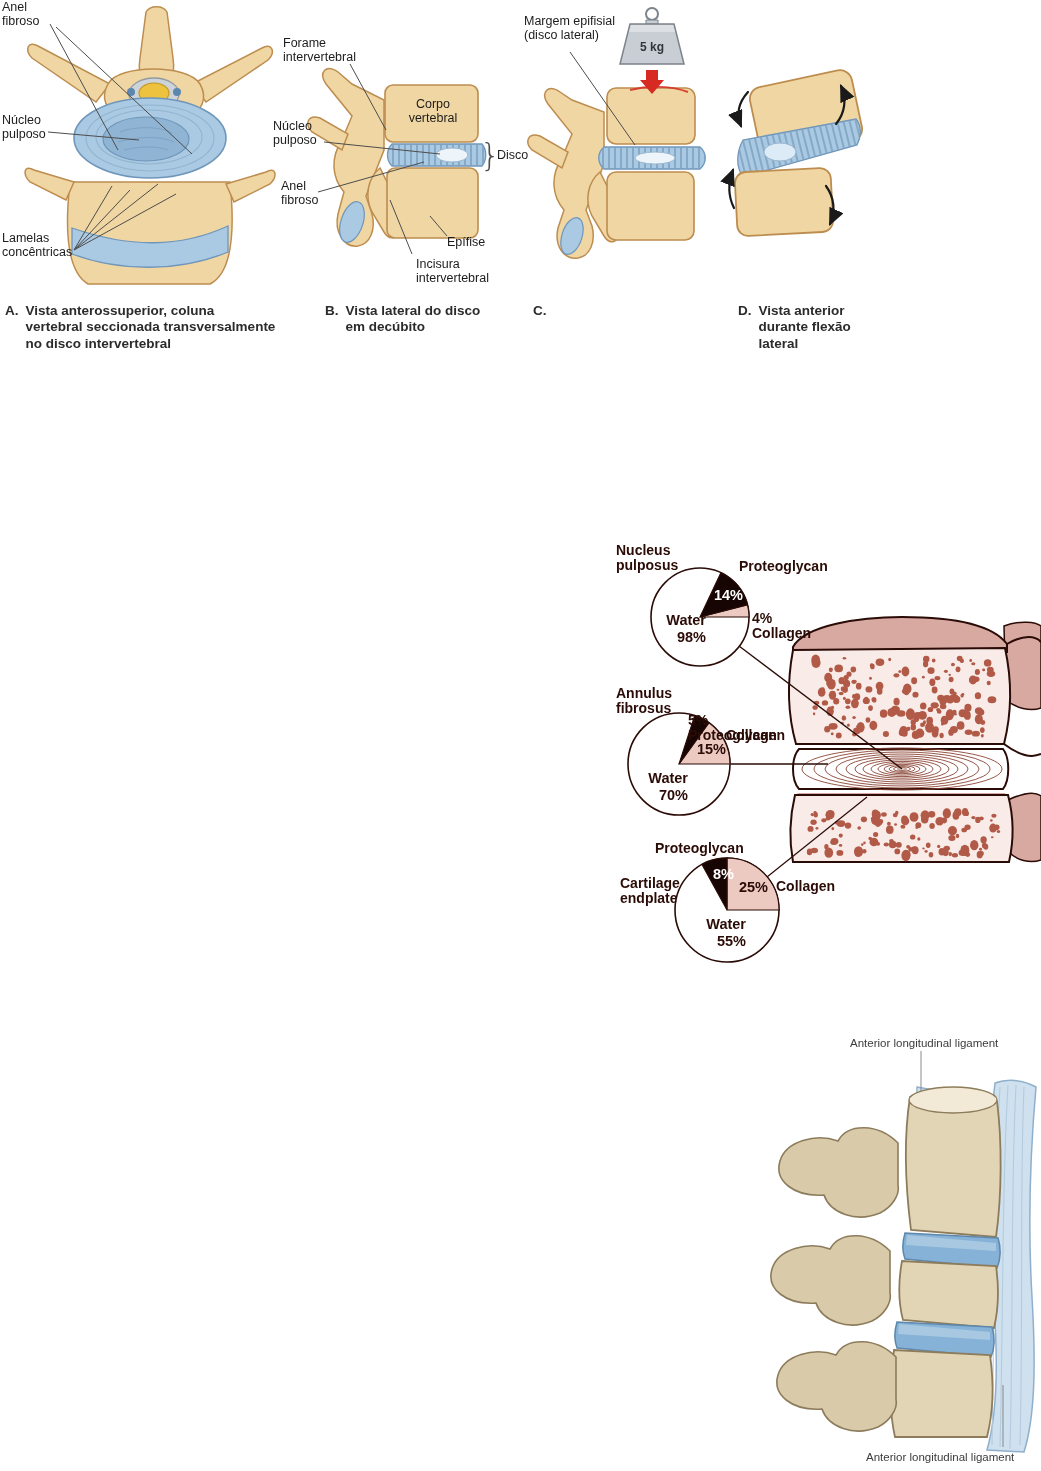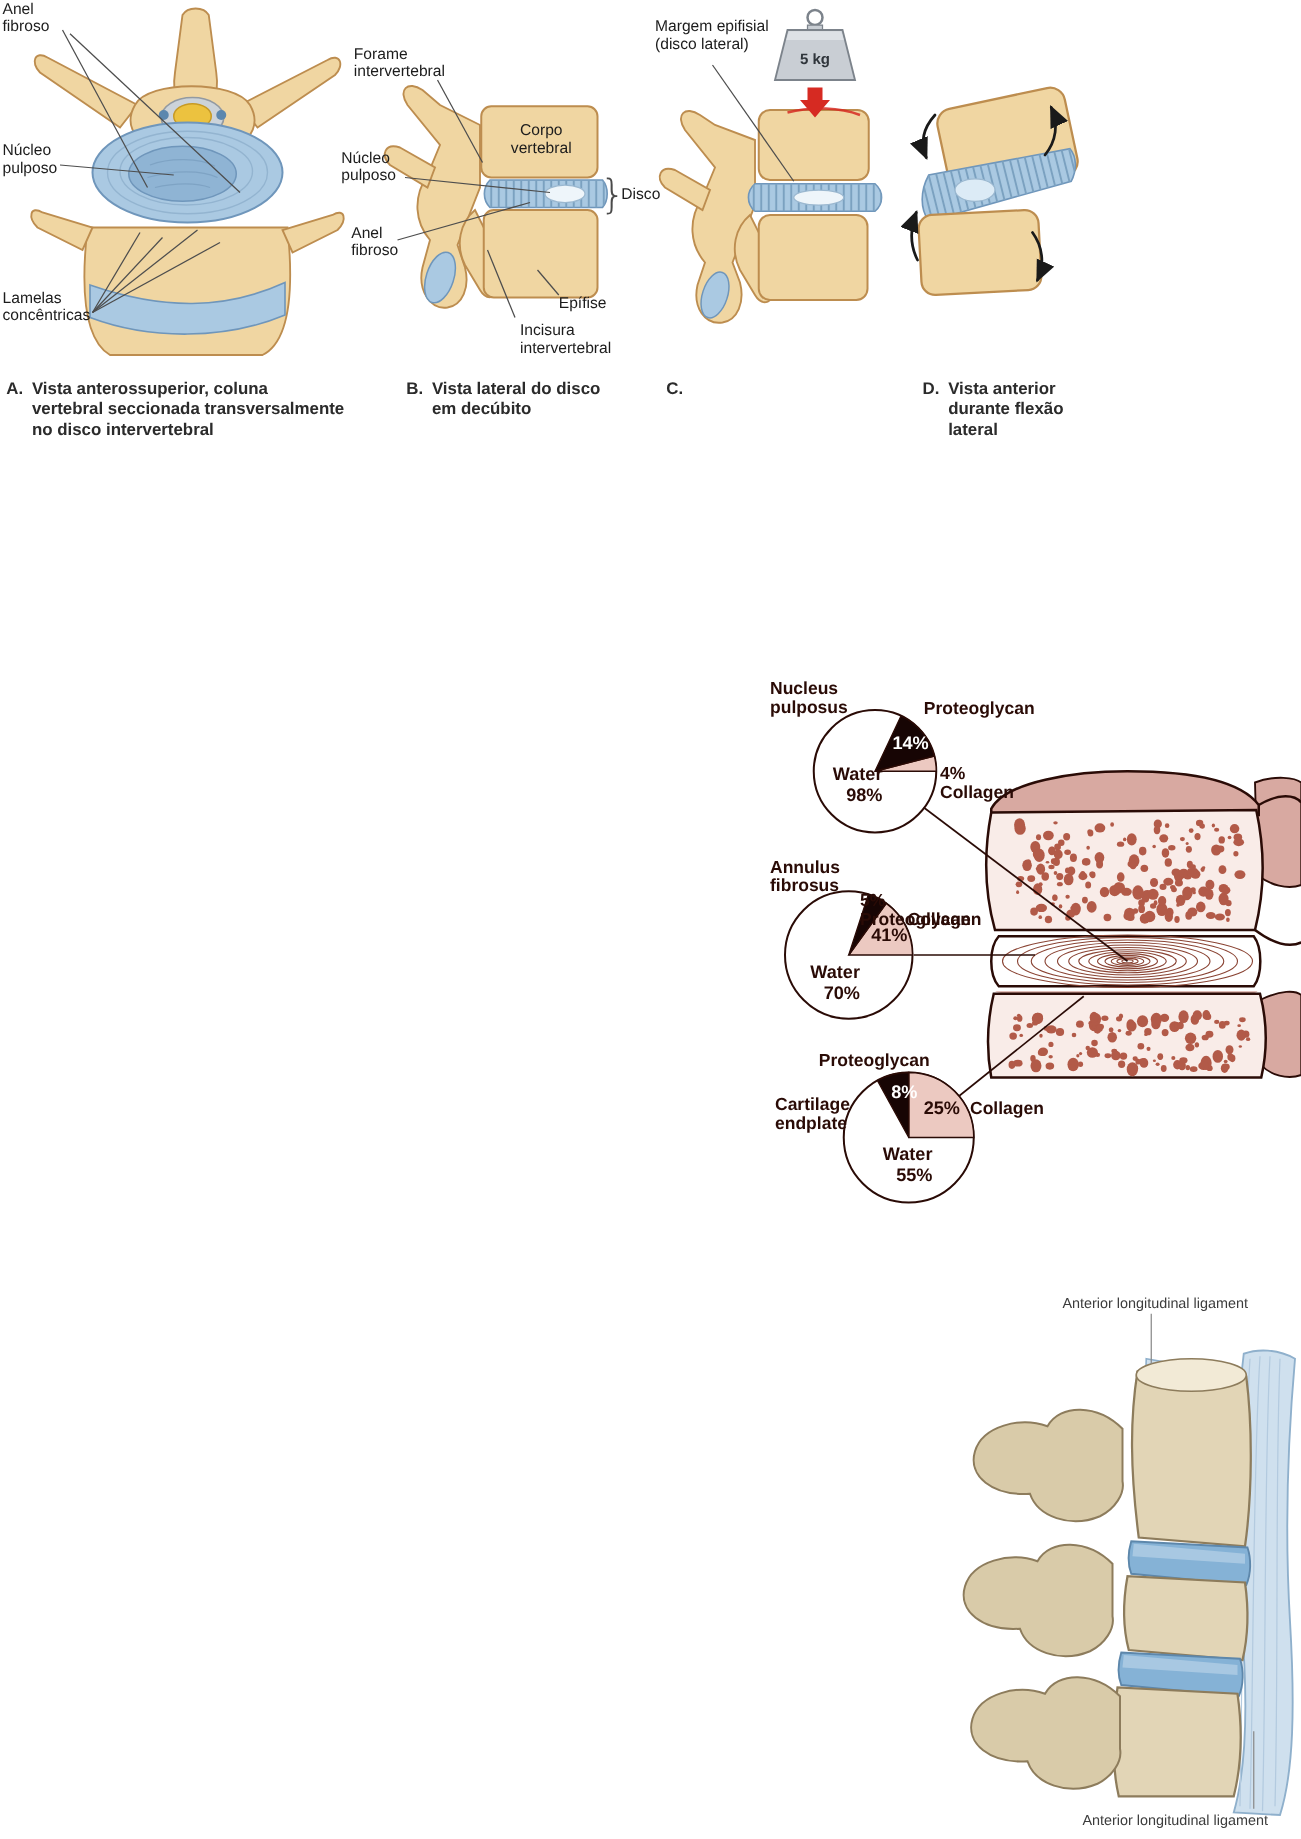--- a/index.html
+++ b/index.html
@@ -547,21 +547,21 @@
       <div>98%</div>
     </div>
 
     <div class="pie-lbl" style="left:16px;top:156px">Annulus
 fibrosus</div>
     <div class="pie-lbl" style="left:88px;top:168px">
       <span>5%</span>
       <span>Proteoglycan</span>
     </div>
     <div class="pie-lbl" style="left:126px;top:198px">Collagen</div>
-    <div class="pct" style="left:90px;top:211px;width:36px">41%</div>
+    <div class="pct" style="left:90px;top:211px;width:36px">15%</div>
     <div class="water" style="left:44px;top:240px;width:44px">
       <div>Water</div>
       <div>70%</div>
     </div>
 
     <div class="pie-lbl" style="left:55px;top:311px">Proteoglycan</div>
     <div class="pct white" style="left:102px;top:336px;width:32px">8%</div>
     <div class="pie-lbl" style="left:20px;top:346px">Cartilage
 endplate</div>
     <div class="pct" style="left:132px;top:349px;width:36px">25%</div>

